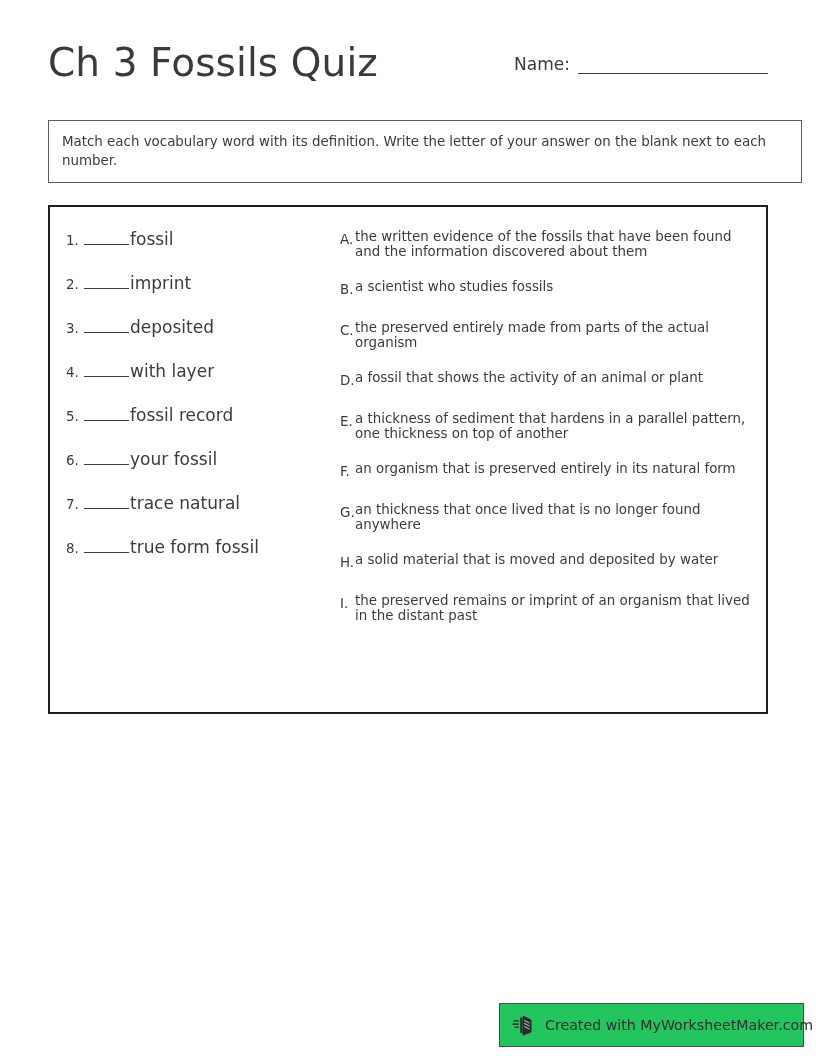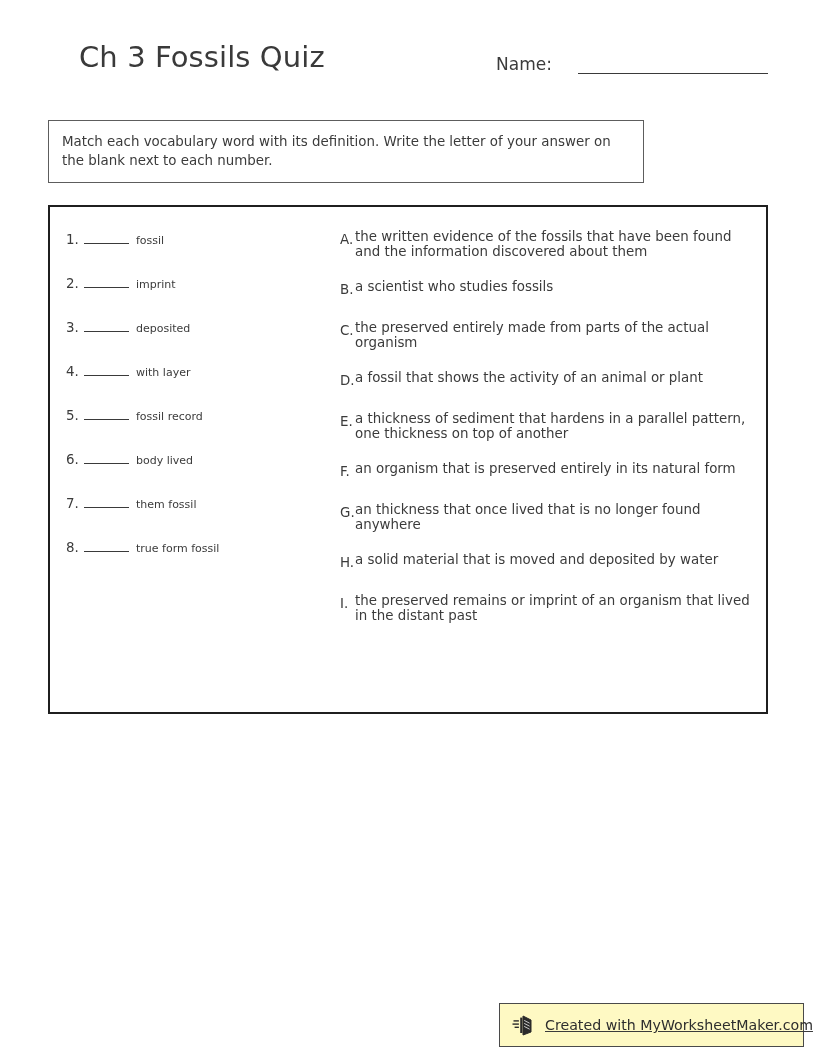--- a/index.html
+++ b/index.html
@@ -28,52 +28,51 @@
     position: absolute;
     left: 48px;
     top: 40px;
     width: 720px;
     height: 56px;
   }
   .worksheet-title {
     position: absolute;
     left: 0;
     top: 0;
-    font-size: 29px;
+    font-size: 39px;
     font-weight: 400;
     letter-spacing: 0.1px;
     color: #3a3a3a;
     white-space: nowrap;
-    margin-left: 31px;
   }
   .name-group {
     position: absolute;
     right: 0;
     top: 14px;
     display: flex;
     align-items: flex-end;
-    gap: 26px;
+    gap: 8px;
   }
   .name-label {
     font-size: 17px;
     color: #3b3b3b;
     line-height: 20px;
   }
   .name-blank {
     width: 190px;
     height: 18px;
     border-bottom: 1.6px solid #3a3a3a;
   }
 
   
   .instructions-box {
     position: absolute;
     left: 48px;
     top: 120px;
-    width: 596px;
+    width: 754px;
     min-height: 55px;
     box-sizing: border-box;
     border: 1px solid #5d5d5d;
     background: #ffffff;
     padding: 11px 13px 12px 13px;
   }
   .instructions-text {
     font-size: 13.4px;
     line-height: 19px;
     color: #3b3b3b;
@@ -115,23 +114,23 @@
     flex: 0 0 18px;
   }
   .term-blank {
     display: inline-block;
     width: 45px;
     flex: 0 0 45px;
     border-bottom: 1.8px solid #3a3a3a;
     height: 14px;
   }
   .term-word {
-    font-size: 11px;
-    color: #3b3b3b;
-    margin-left: 7px;
+    font-size: 17px;
+    color: #3b3b3b;
+    margin-left: 1px;
     white-space: nowrap;
   }
 
   
   .defs-col {
     position: absolute;
     left: 290px;
     top: 22px;
     width: 420px;
   }
@@ -155,26 +154,25 @@
 
   
   .footer-badge {
     position: absolute;
     left: 499px;
     top: 1003px;
     width: 305px;
     height: 44px;
     box-sizing: border-box;
     border: 1px solid #4a4a4a;
-    background: #fef9c3;
+    background: #22c55e;
     display: flex;
     align-items: center;
     padding-left: 12px;
     gap: 9px;
-    text-decoration: underline;
   }
   .badge-logo {
     width: 24px;
     height: 24px;
     flex: 0 0 24px;
     display: block;
   }
   .badge-text {
     font-size: 14.2px;
     color: #2e2e2e;
@@ -224,26 +222,26 @@
           <span class="term-word">with layer</span>
         </div>
         <div class="term-row">
           <span class="term-num">5.</span>
           <span class="term-blank"></span>
           <span class="term-word">fossil record</span>
         </div>
         <div class="term-row">
           <span class="term-num">6.</span>
           <span class="term-blank"></span>
-          <span class="term-word">body lived</span>
+          <span class="term-word">your fossil</span>
         </div>
         <div class="term-row">
           <span class="term-num">7.</span>
           <span class="term-blank"></span>
-          <span class="term-word">them fossil</span>
+          <span class="term-word">trace natural</span>
         </div>
         <div class="term-row">
           <span class="term-num">8.</span>
           <span class="term-blank"></span>
           <span class="term-word">true form fossil</span>
         </div>
       </div>
 
       <div class="defs-col">
         <div class="def-row">

